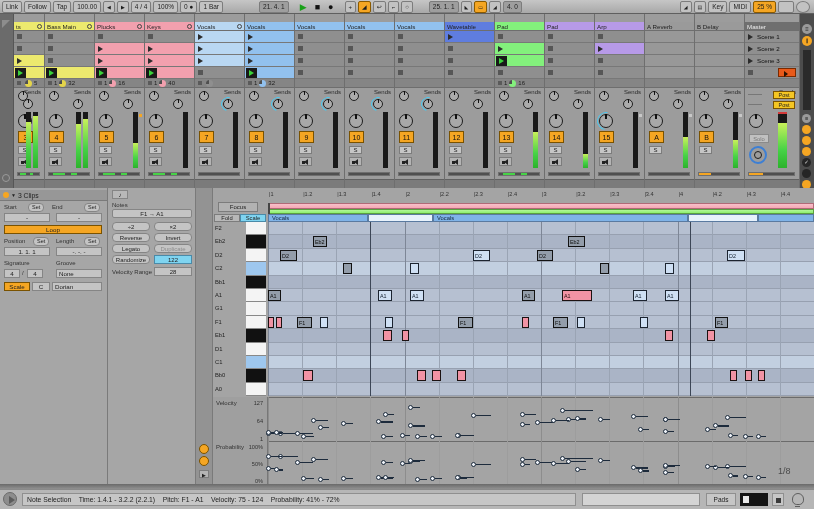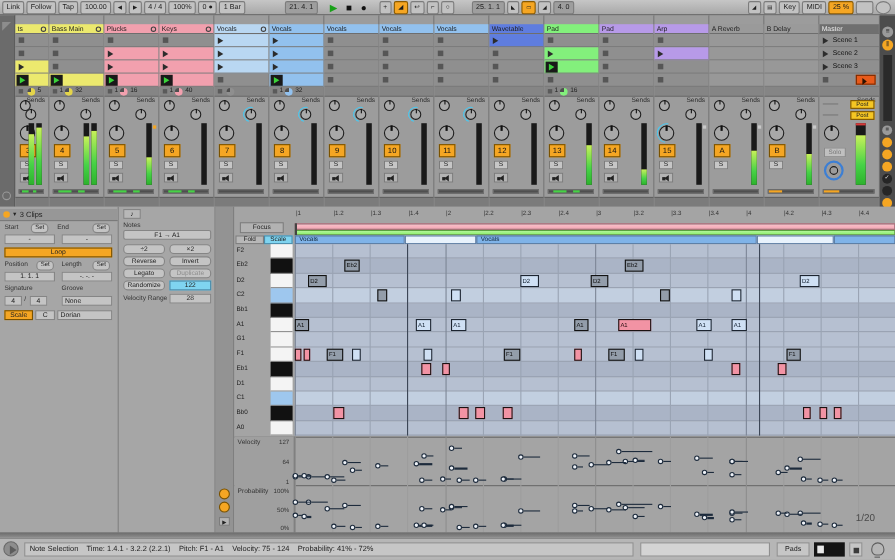--- a/index.html
+++ b/index.html
@@ -1168,21 +1168,21 @@
         <div style="position: absolute; left: 515px; top: 285.4px; width: 5px; height: 5px; border: 1.2px solid rgb(29, 43, 60); border-radius: 50%; background: rgb(238, 242, 248); box-sizing: border-box;"></div>
         <div style="position: absolute; left: 520px; top: 287.4px; width: 5px; height: 1.2px; background: rgb(29, 43, 60);"></div>
         <div style="position: absolute; left: 530px; top: 245.6px; width: 5px; height: 5px; border: 1.2px solid rgb(29, 43, 60); border-radius: 50%; background: rgb(238, 242, 248); box-sizing: border-box;"></div>
         <div style="position: absolute; left: 535px; top: 247.6px; width: 5px; height: 1.2px; background: rgb(29, 43, 60);"></div>
         <div style="position: absolute; left: 530px; top: 286.06px; width: 5px; height: 5px; border: 1.2px solid rgb(29, 43, 60); border-radius: 50%; background: rgb(238, 242, 248); box-sizing: border-box;"></div>
         <div style="position: absolute; left: 535px; top: 288.06px; width: 5px; height: 1.2px; background: rgb(29, 43, 60);"></div>
         <div style="position: absolute; left: 543px; top: 245.94px; width: 5px; height: 5px; border: 1.2px solid rgb(29, 43, 60); border-radius: 50%; background: rgb(238, 242, 248); box-sizing: border-box;"></div>
         <div style="position: absolute; left: 548px; top: 247.94px; width: 5px; height: 1.2px; background: rgb(29, 43, 60);"></div>
         <div style="position: absolute; left: 543px; top: 286.72px; width: 5px; height: 5px; border: 1.2px solid rgb(29, 43, 60); border-radius: 50%; background: rgb(238, 242, 248); box-sizing: border-box;"></div>
         <div style="position: absolute; left: 548px; top: 288.72px; width: 5px; height: 1.2px; background: rgb(29, 43, 60);"></div>
-        <div style="position: absolute; left: 565px; top: 278px; font-size: 9px; color: rgb(74, 74, 74);">1/20</div>
+        <div style="position: absolute; left: 565px; top: 278px; font-size: 9px; color: rgb(74, 74, 74);">1/8</div>
       </div>
   </div>
 
   <div class="abs" style="left:0;top:484px;width:814px;height:5px;background:linear-gradient(#6a6a6a,#909090);"></div>
 
   <div id="statusbar">
     <span class="abs" style="left:3px;top:2px;width:14px;height:14px;border-radius:50%;background:#8d8d8d;border:1px solid #6a6a6a;box-sizing:border-box;">
       <span class="abs" style="left:4.5px;top:3px;width:0;height:0;border-left:6px solid #5c5c5c;border-top:4px solid transparent;border-bottom:4px solid transparent;"></span>
     </span>
     <span class="inset" style="left:22px;top:3px;width:554px;height:13px;font-size:6.8px;line-height:12px;padding-left:4px;white-space:nowrap;overflow:hidden;">

